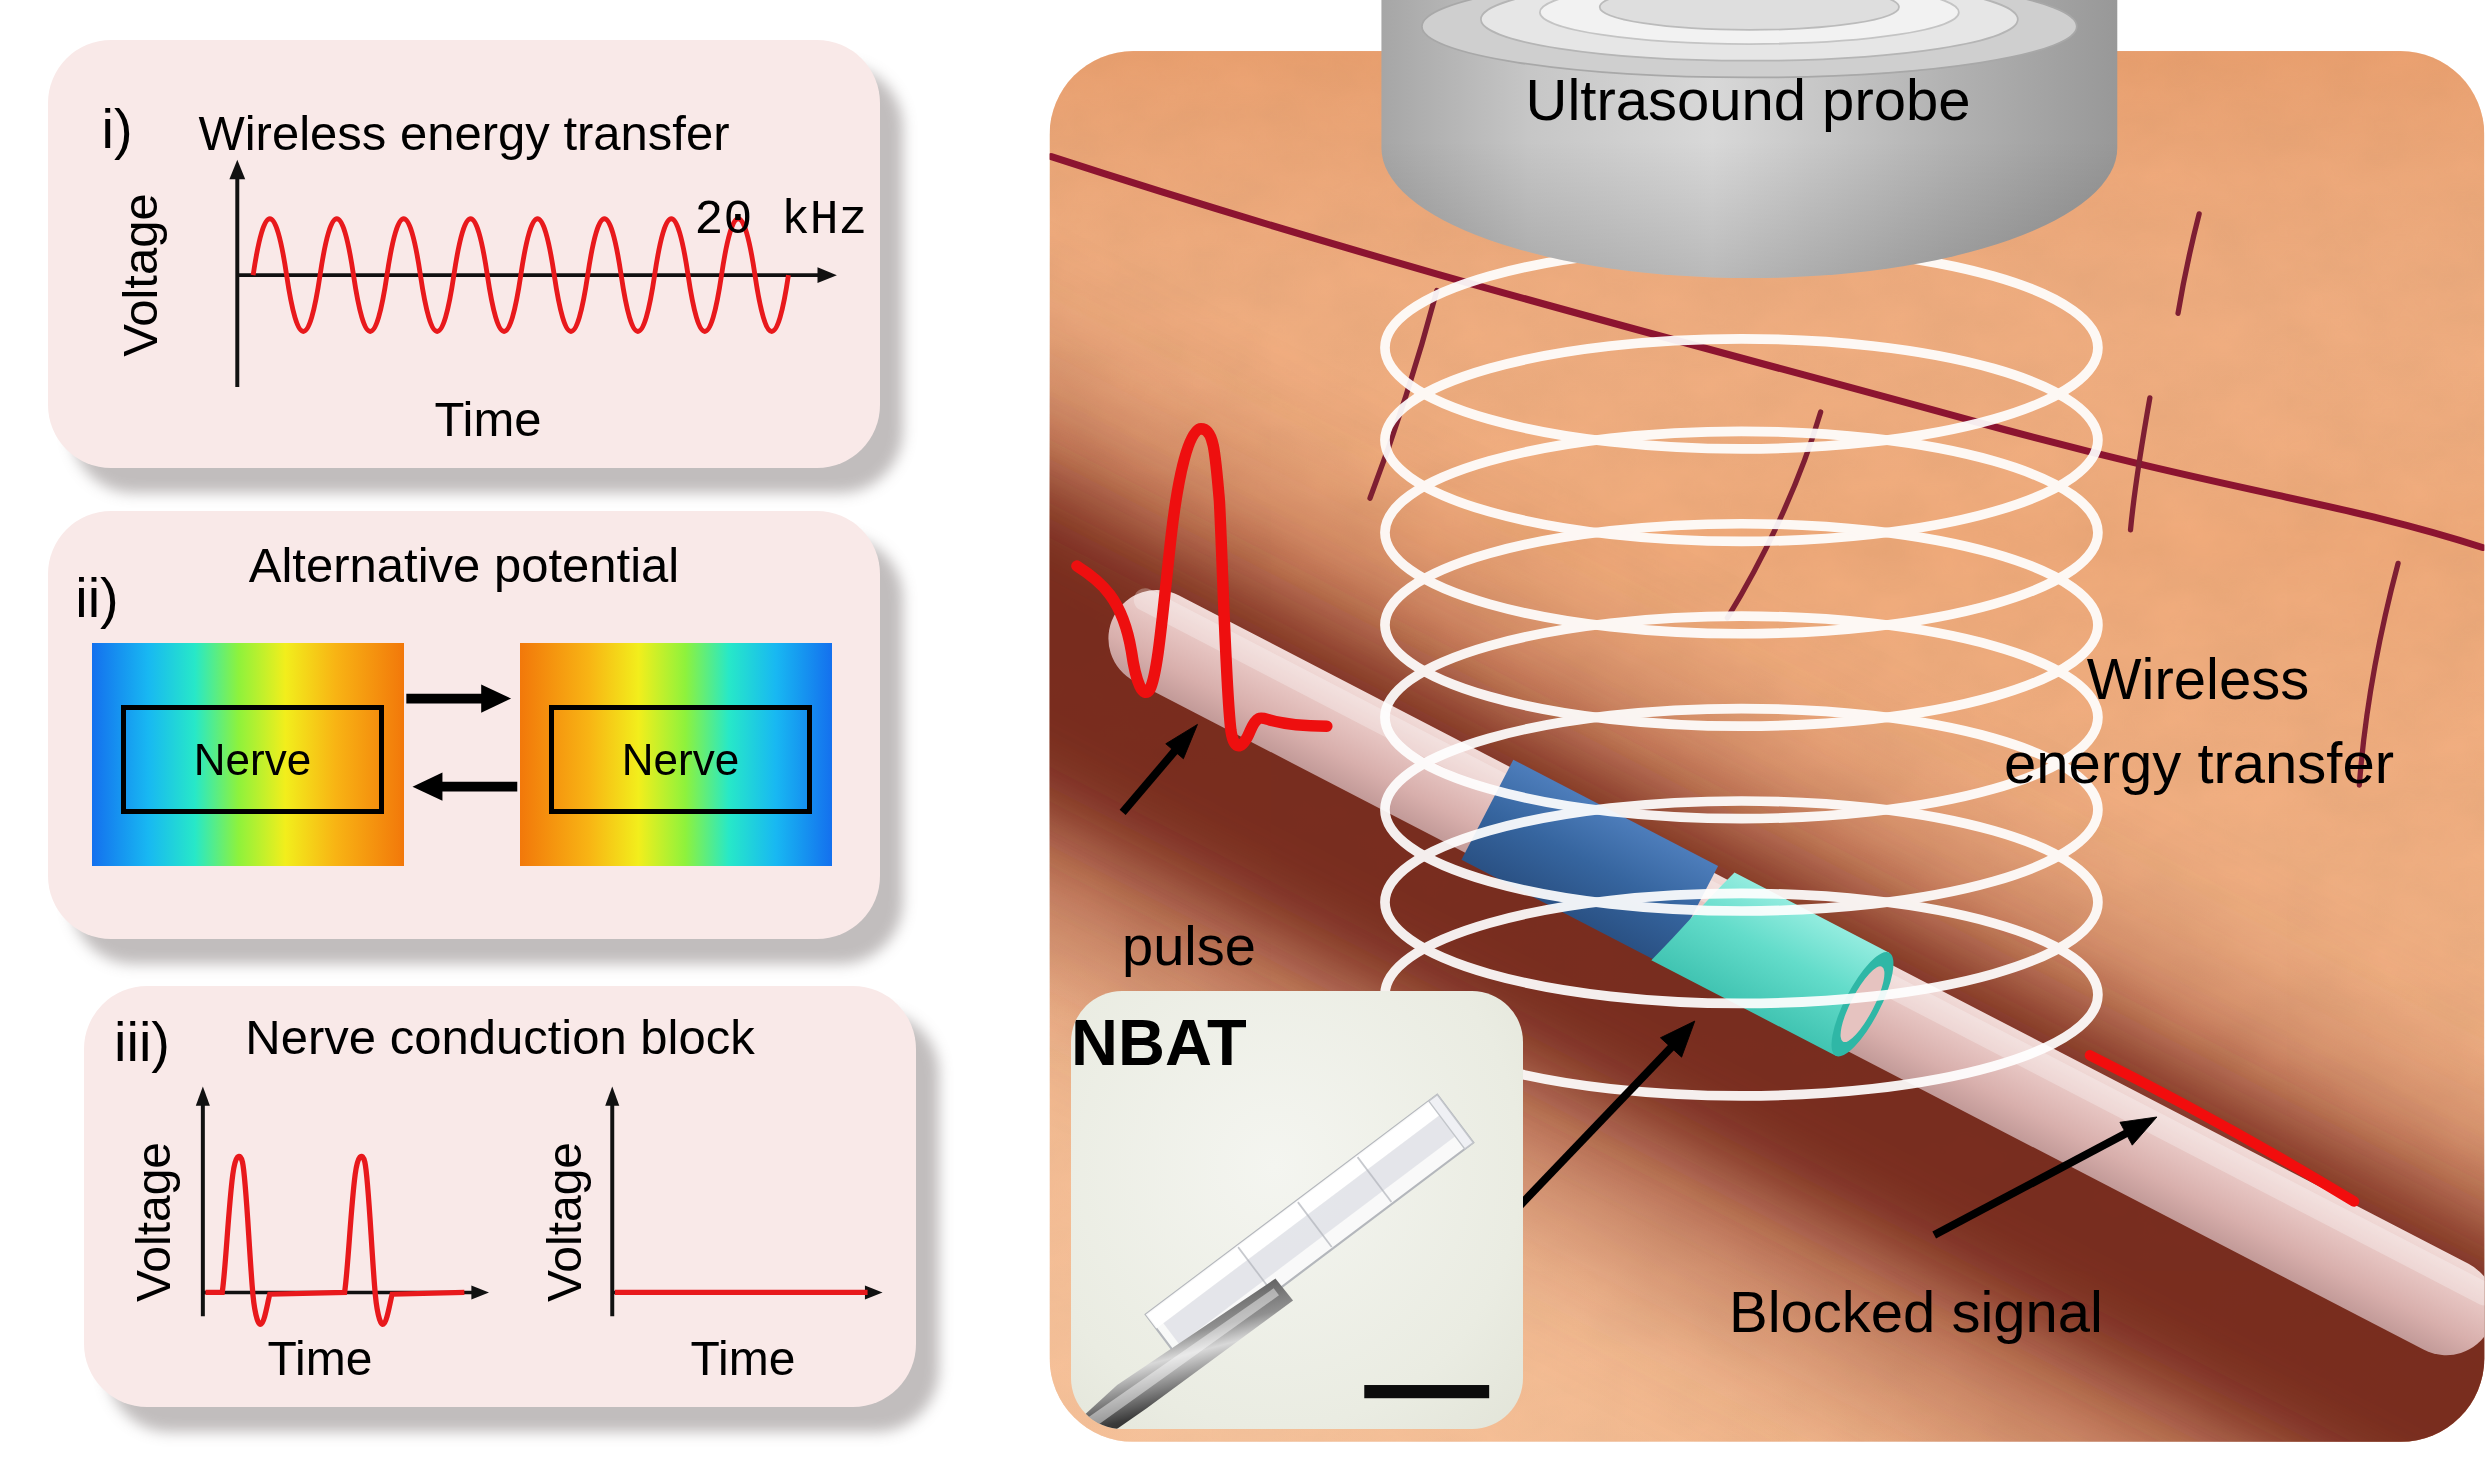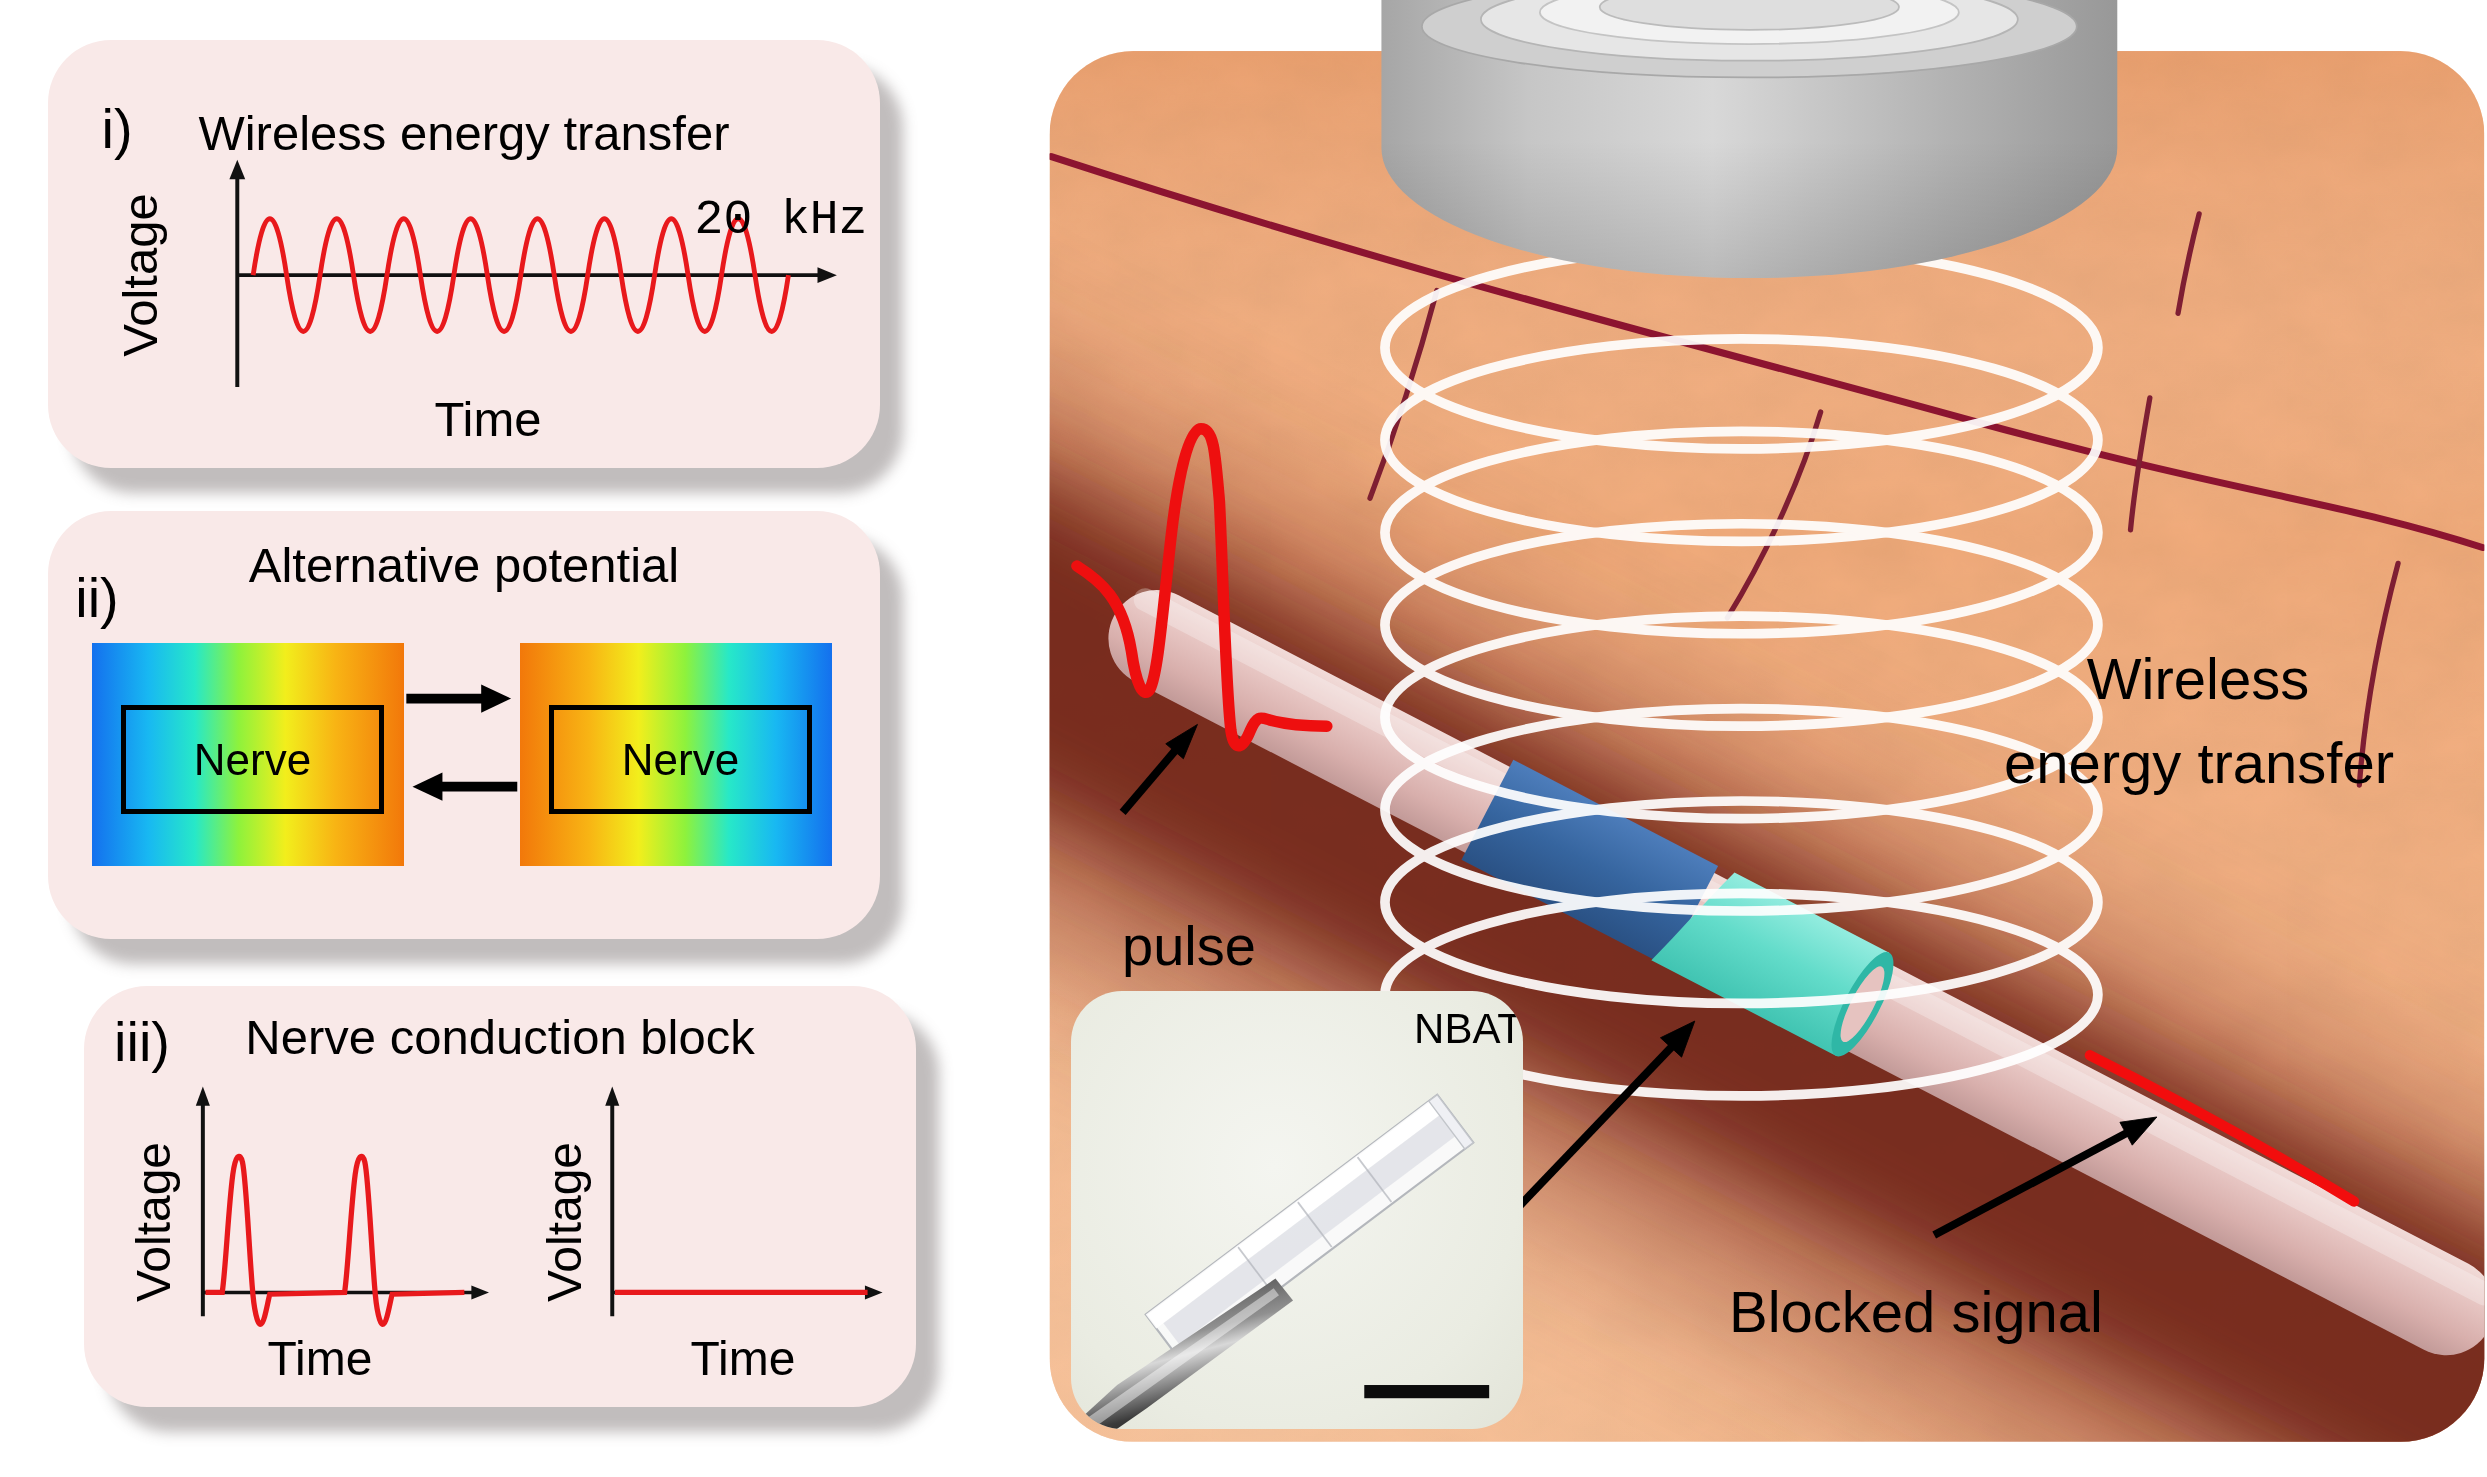--- a/index.html
+++ b/index.html
@@ -13,21 +13,21 @@
   .hlabel{position:absolute;transform:translate(-50%,-50%);font-size:49px;white-space:nowrap;}
   .annot{position:absolute;transform:translate(-50%,-50%);font-size:48px;white-space:nowrap;font-family:Liberation Mono, monospace;}
   .plotsvg{position:absolute;left:0;top:0;}
   .gradbox{position:absolute;width:312px;height:223px;top:132px;}
   .nervebox{position:absolute;left:29px;top:62px;width:253px;height:99px;border:5.3px solid #000;
             display:flex;align-items:center;justify-content:center;}
   .nervetext{font-size:44px;}
   .scenetext{position:absolute;transform:translate(-50%,-50%);font-size:58px;white-space:nowrap;z-index:5;}
   #nbat-inset{position:absolute;left:1071px;top:991px;width:452px;height:438px;border-radius:51px;
               overflow:hidden;z-index:6;background:radial-gradient(ellipse at 45% 40%, #f4f5f0 0%, #eaece2 70%, #e2e4d8 100%);}
-  #nbat-title{position:absolute;left:0;right:0;top:14px;text-align:right;font-size:42px;font-weight:normal;z-index:2;}
+  #nbat-title{position:absolute;left:0;right:0;top:14px;text-align:left;font-size:65px;font-weight:bold;z-index:2;}
   #right-scene{position:absolute;left:1039px;top:0;z-index:1;}
 </style>
 </head>
 <body>
 
 <div id="stage">
 
   <div class="panel" style="top:40px;">
     <div class="pidx" style="left:69px;top:88px;">i)</div>
     <div class="ptitle" style="top:65px;">Wireless energy transfer</div>
@@ -205,20 +205,21 @@
     <g>
       <path d="M389,-30 L389,168 A418,148 0 0 0 1225,168 L1225,-30 Z" fill="url(#probeGrad)"></path>
       <path d="M389,-30 L389,168 A418,148 0 0 0 1225,168 L1225,-30 Z" fill="url(#domeShade)"></path>
       <ellipse cx="807" cy="30" rx="372" ry="58" fill="#cfcfcf" stroke="#a8a8a8" stroke-width="2"></ellipse>
       <ellipse cx="807" cy="22" rx="305" ry="47" fill="#e6e6e6" stroke="#b5b5b5" stroke-width="2"></ellipse>
       <ellipse cx="807" cy="14" rx="238" ry="36" fill="#f2f2f2" stroke="#c4c4c4" stroke-width="2"></ellipse>
       <ellipse cx="807" cy="8" rx="170" ry="26" fill="#dedede" stroke="#bbbbbb" stroke-width="2"></ellipse>
     </g>
   </svg>
 
+  <div class="scenetext" style="left:1748px;top:99px;">Ultrasound probe</div>
   <div class="scenetext" style="left:2198px;top:678px;">Wireless</div>
   <div class="scenetext" style="left:2199px;top:762px;">energy transfer</div>
   <div class="scenetext" style="left:1189px;top:945px;font-size:56px;">pulse</div>
   <div class="scenetext" style="left:1916px;top:1311px;">Blocked signal</div>
 
   <div id="nbat-inset">
     <div id="nbat-title">NBAT</div>
     <svg width="452" height="438" viewBox="0 0 513 498" style="position:absolute;left:0;top:0;">
       <defs>
         <linearGradient id="tweezGrad" x1="0" y1="0" x2="0.35" y2="1">

